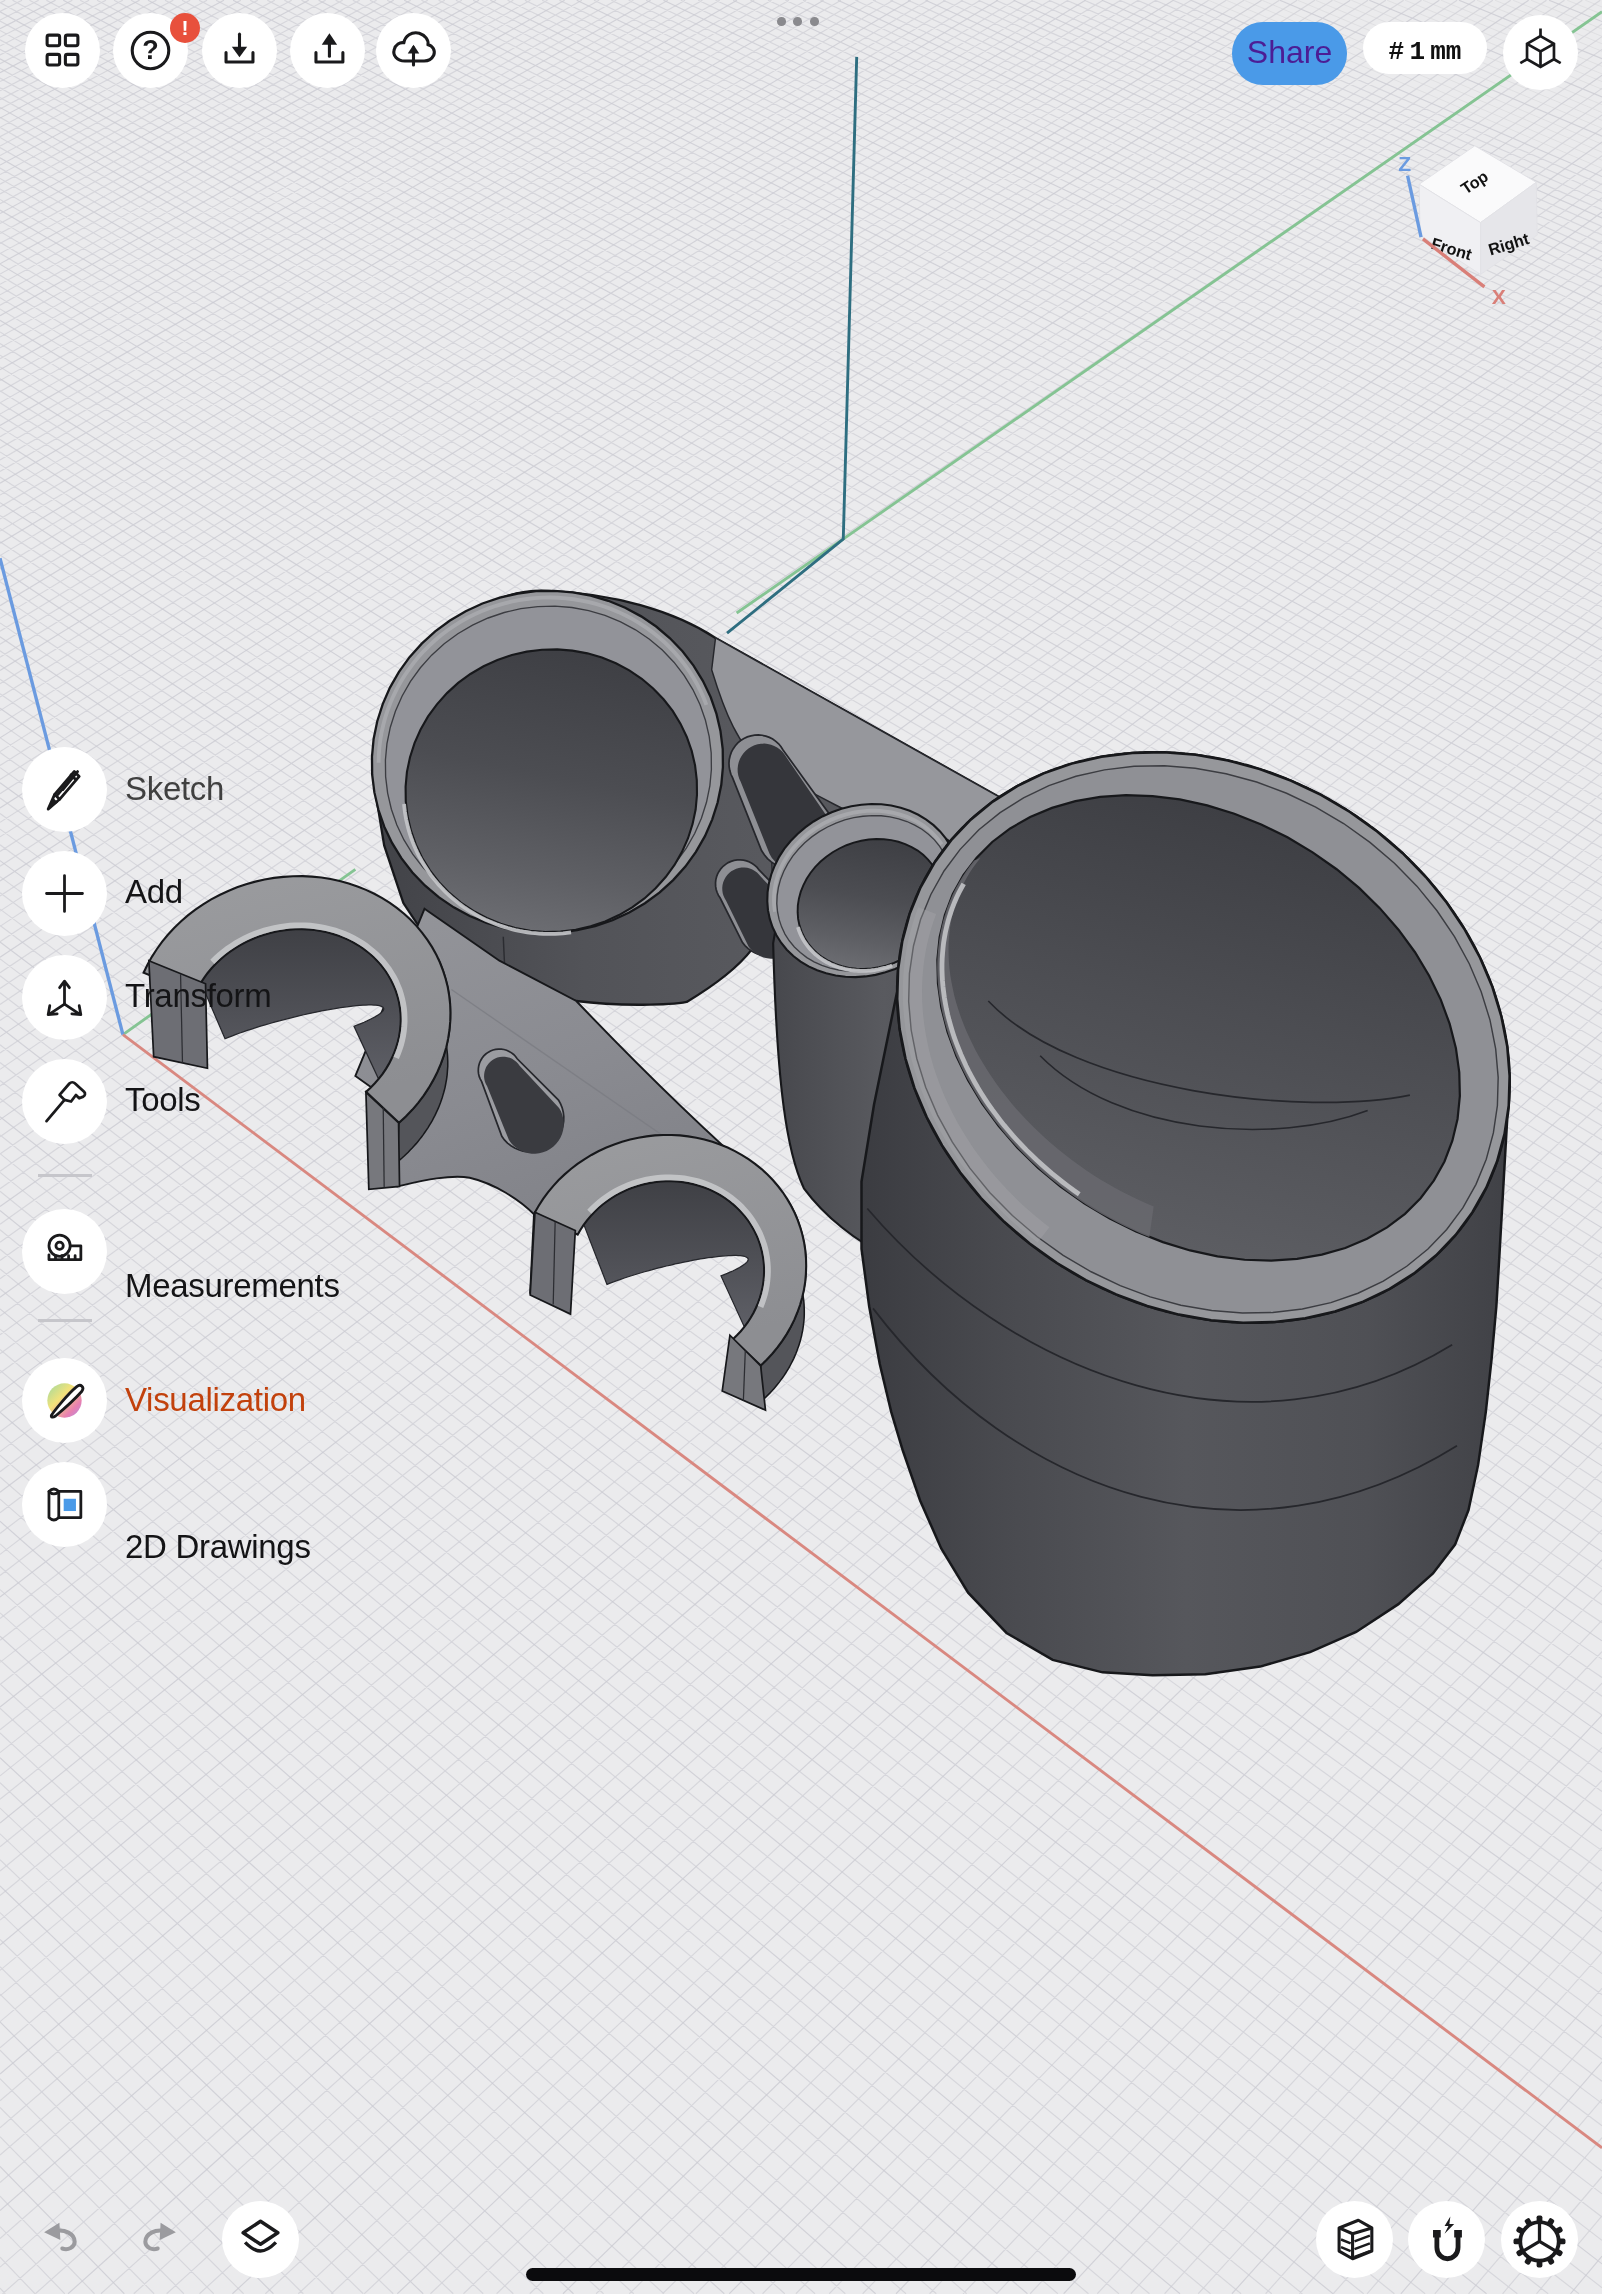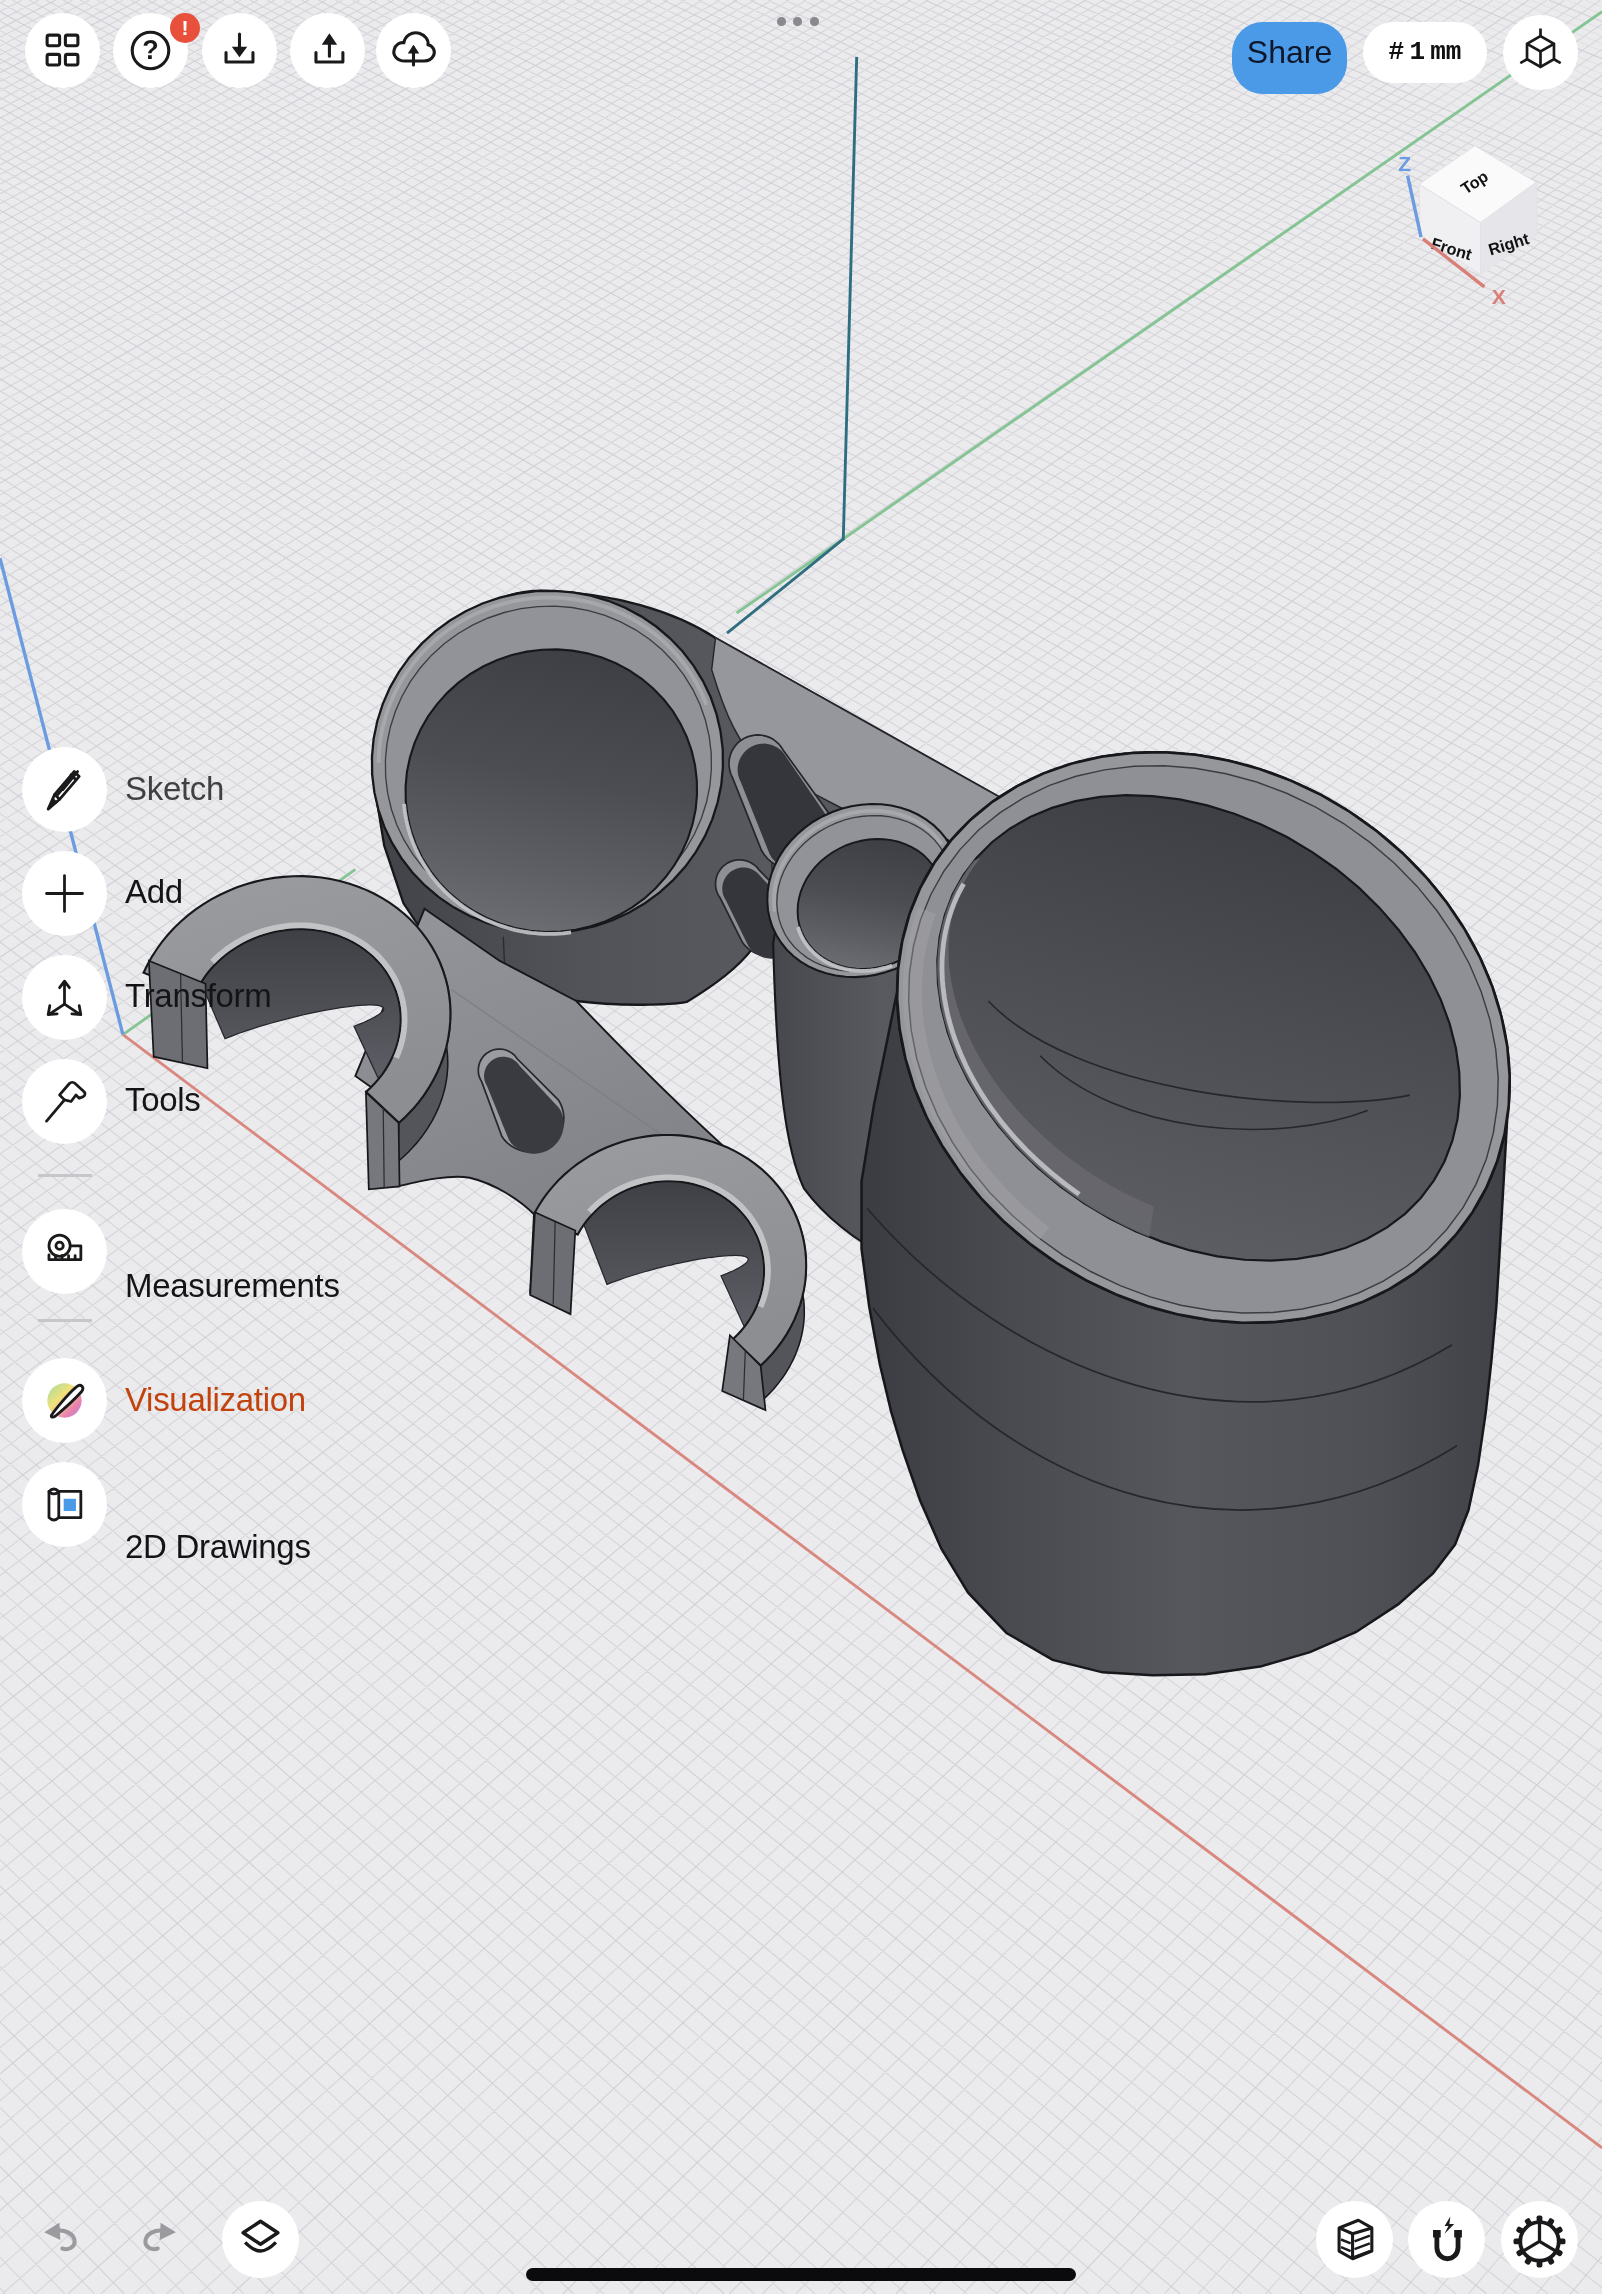--- a/index.html
+++ b/index.html
@@ -165,22 +165,22 @@
           <path d="M33 42 L39 33 L45 42 Z" fill="#1a1a1c"></path>
         </svg>
       </div>
 <div style="position:absolute;left:170px;top:12.5px;width:30px;height:30px;border-radius:50%;background:#e8503c;color:#fff;font:bold 21px 'Liberation Sans';text-align:center;line-height:30px;">!</div>
 
 <div style="position:absolute;left:777px;top:17.3px;width:48px;height:9.6px;">
         <span style="position:absolute;left:0px;width:8.6px;height:8.6px;border-radius:50%;background:#8a8a8e;"></span>
         <span style="position:absolute;left:16.3px;width:8.6px;height:8.6px;border-radius:50%;background:#8a8a8e;"></span>
         <span style="position:absolute;left:33px;width:8.6px;height:8.6px;border-radius:50%;background:#8a8a8e;"></span>
       </div>
-<div style="position:absolute;left:1232px;top:22px;width:115px;height:72px;border-radius:31px;background:#4a9ae8;color:#0f172a;font:500 32px 'Liberation Sans';text-align:center;line-height:60px;">Share</div>
-<div style="position:absolute;left:1363px;top:22px;width:124px;height:61px;border-radius:31px;background:#fff;color:#111;font:bold 26px 'Liberation Mono';text-align:center;line-height:61px;"># 1 mm</div>
+<div style="position:absolute;left:1232px;top:22px;width:115px;height:63px;border-radius:31px;background:#4a9ae8;color:#4c1d95;font:500 32px 'Liberation Sans';text-align:center;line-height:60px;">Share</div>
+<div style="position:absolute;left:1363px;top:22px;width:124px;height:52px;border-radius:31px;background:#fff;color:#111;font:bold 26px 'Liberation Mono';text-align:center;line-height:61px;"># 1 mm</div>
 <div style="position:absolute;left:1503px;top:15.4px;width:75px;height:75px;border-radius:50%;background:#fff;">
         <svg width="75" height="75" viewBox="0 0 78 78">
           <g stroke="#1a1a1c" stroke-width="2.8" fill="none">
             <path d="M39 22 L53 30 L53 46 L39 54 L25 46 L25 30 Z"></path>
             <path d="M25 30 L39 38 L53 30 M39 38 L39 54"></path>
             <path d="M39 22 L39 14 M53 46 L60 50 M25 46 L18 50"></path>
           </g>
         </svg>
       </div>
 <svg style="position:absolute;left:1374px;top:134px;" width="192" height="183" viewBox="0 0 200 190">

